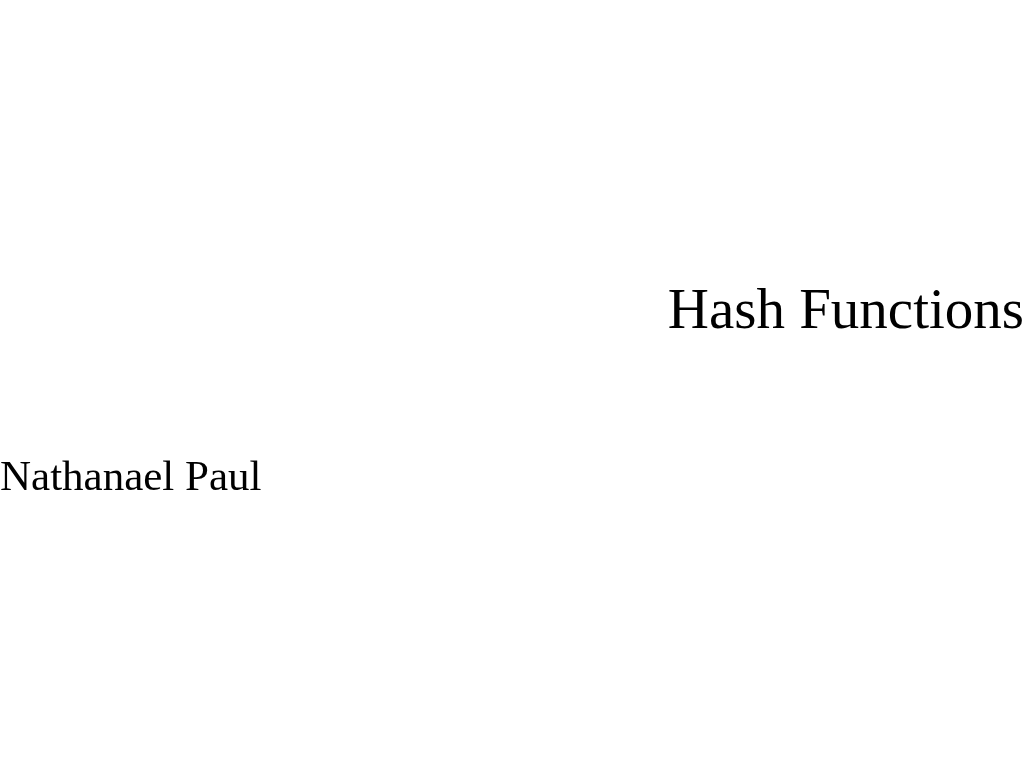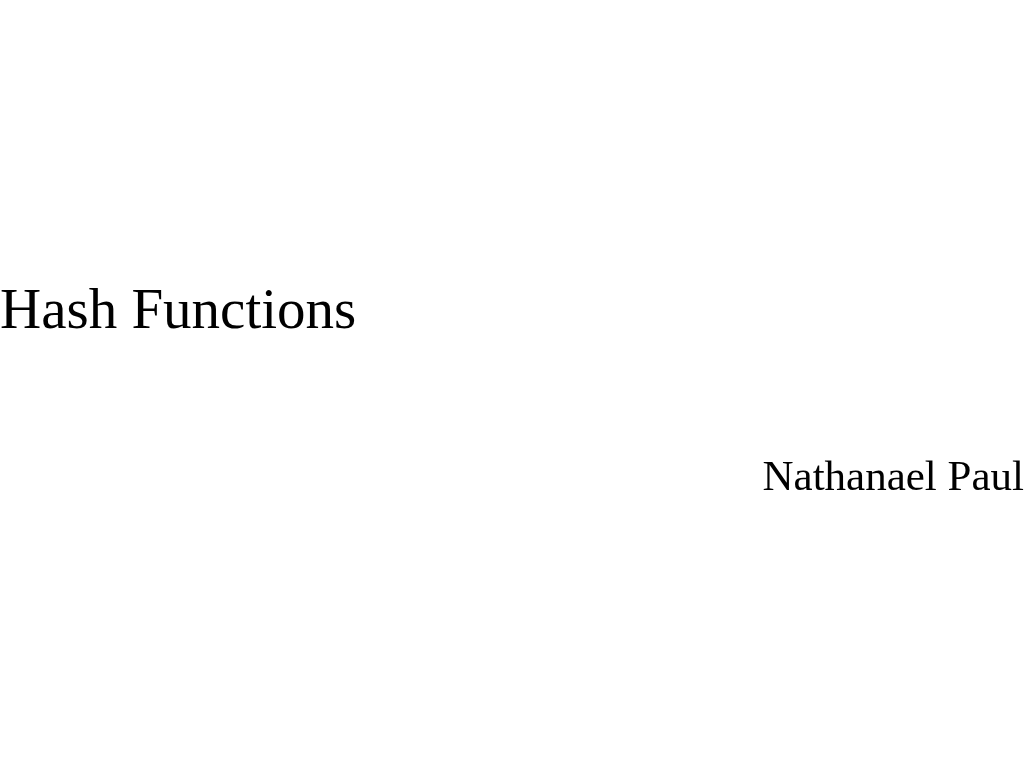--- a/index.html
+++ b/index.html
@@ -23,43 +23,42 @@
     background: #ffffff;
     box-sizing: border-box;
   }
 
   
   .title-block {
     position: absolute;
     left: 0;
     right: 0;
     top: 276px;
-    text-align: left;
+    text-align: right;
   }
 
   .slide-title {
     display: block;
     margin: 0;
     font-family: "Liberation Serif", "DejaVu Serif", serif;
     font-weight: normal;
     font-size: 57px;
     line-height: 66px;
     letter-spacing: 0px;
     color: #000000;
     white-space: nowrap;
   }
 
   
   .body-block {
     position: absolute;
     left: 0;
     right: 0;
     top: 443px;
-    text-align: right;
-    padding-left: 20px;
+    text-align: left;
   }
 
   .body-line {
     display: block;
     margin: 0;
     font-family: "Liberation Serif", "DejaVu Serif", serif;
     font-weight: normal;
     font-size: 43px;
     line-height: 66px;
     color: #000000;

